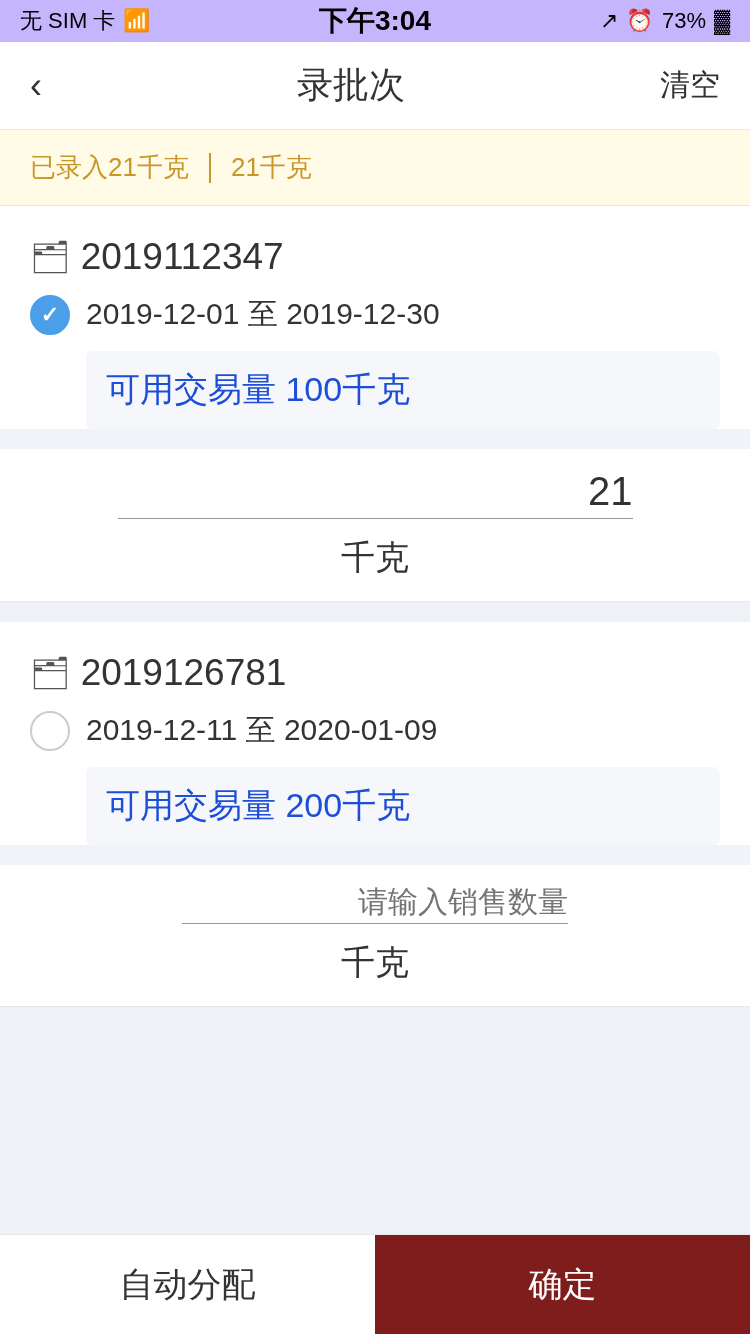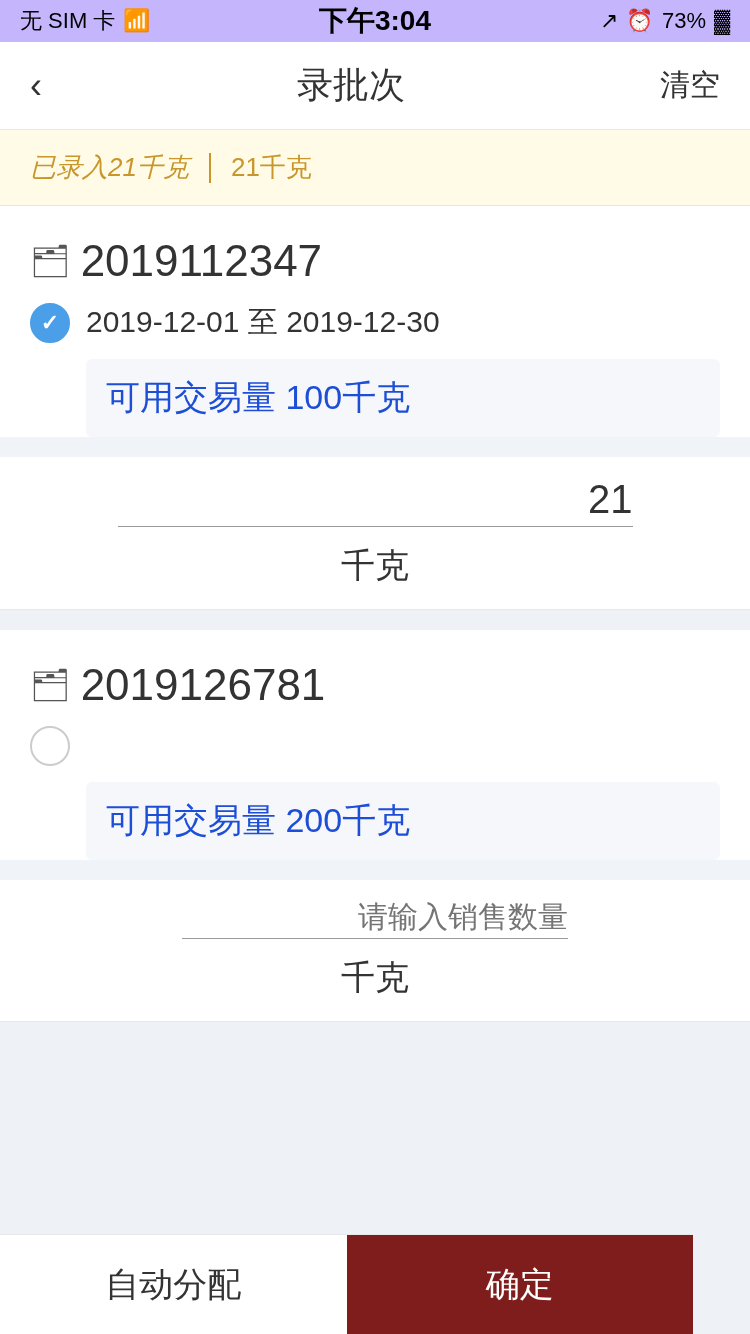--- a/index.html
+++ b/index.html
@@ -79,21 +79,20 @@
       background: #fffbe6;
       padding: 20px 30px;
       display: flex;
       align-items: center;
       gap: 20px;
       border-bottom: 1px solid #f5e6b0;
     }
     .info-banner-label {
       font-size: 26px;
       color: #c8962a;
-      font-style: italic;
     }
     .info-banner-divider {
       width: 2px;
       height: 30px;
       background: #c8962a;
     }
     .info-banner-value {
       font-size: 26px;
       color: #c8962a;
     }
@@ -107,21 +106,21 @@
       display: flex;
       align-items: center;
       gap: 10px;
       margin-bottom: 16px;
     }
     .batch-icon {
       font-size: 32px;
       color: #555;
     }
     .batch-number {
-      font-size: 44px;
+      font-size: 37px;
       font-weight: 500;
       color: #333;
     }
     .batch-date-row {
       display: flex;
       align-items: center;
       gap: 16px;
       margin-bottom: 16px;
     }
     .radio-circle {
@@ -197,21 +196,21 @@
     
     .batch-separator {
       height: 20px;
       background: #eef2f7;
     }
 
     
     .bottom-bar {
       position: fixed;
       bottom: 0;
-      width: 693px;
+      width: 750px;
       height: 100px;
       display: flex;
       border-top: 1px solid #e8e8e8;
     }
     .btn-auto {
       flex: 1;
       background: #fff;
       border: none;
       font-size: 34px;
       color: #333;
@@ -289,20 +288,21 @@
 
 <div class="batch-separator"></div>
 
 <div class="batch-item">
   <div class="batch-header">
     <span class="batch-icon">🗂</span>
     <span class="batch-number">2019126781</span>
   </div>
   <div class="batch-date-row">
     <div class="radio-circle"></div>
+    <span class="batch-date">2019-12-11 至 2020-01-09</span>
   </div>
   <div class="batch-available">可用交易量 200千克</div>
 </div>
 
 <div class="quantity-row">
   <div class="quantity-underline">
     <input class="quantity-input quantity-input-placeholder" type="text" placeholder="请输入销售数量" style="">
   </div>
   <span class="quantity-unit">千克</span>
 </div>

